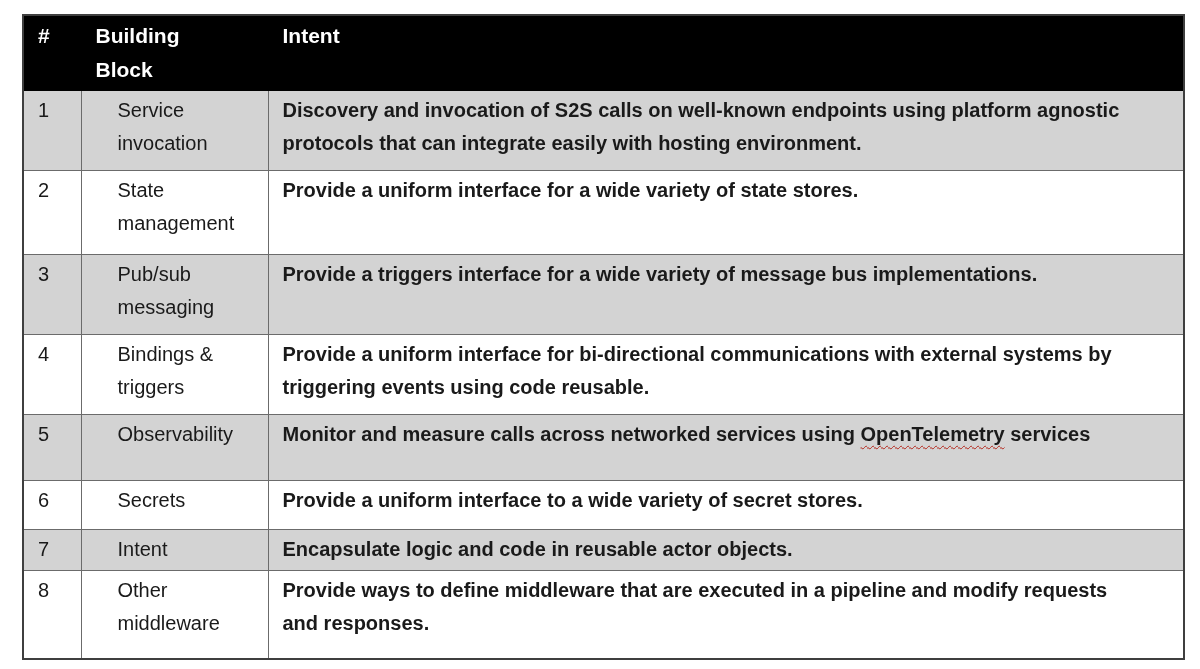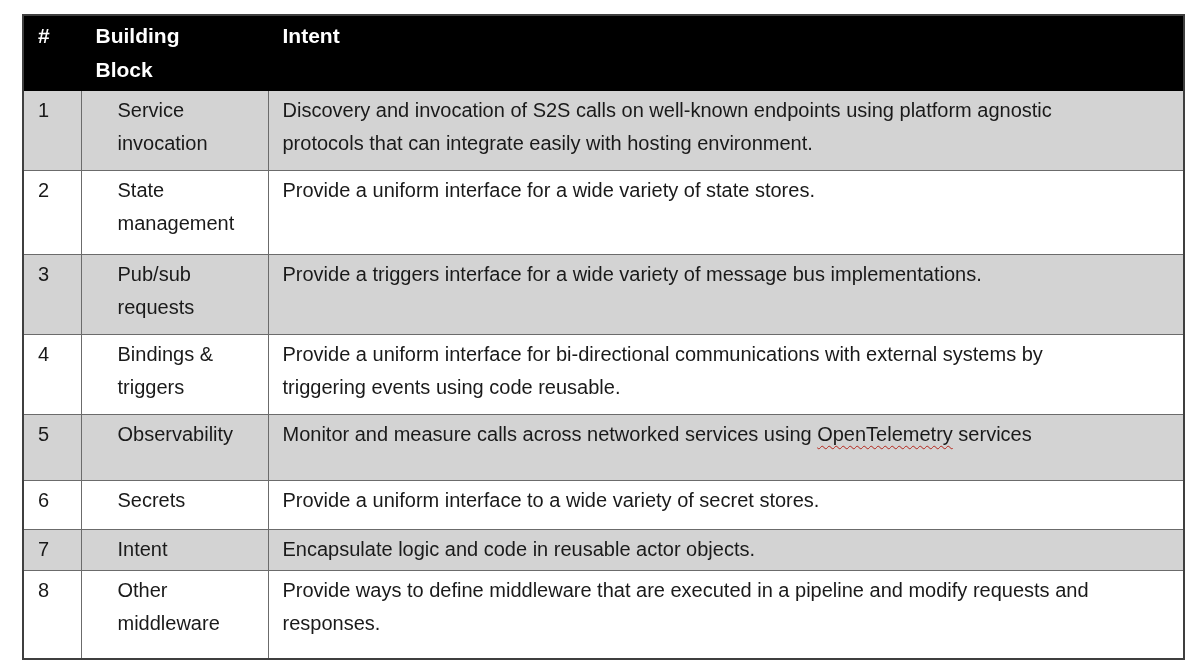--- a/index.html
+++ b/index.html
@@ -59,21 +59,21 @@
   tbody tr:nth-child(2) { height: 84px; }
   tbody tr:nth-child(3) { height: 80px; }
   tbody tr:nth-child(4) { height: 80px; }
   tbody tr:nth-child(5) { height: 66px; }
   tbody tr:nth-child(6) { height: 49px; }
   tbody tr:nth-child(7) { height: 41px; }
   tbody tr:nth-child(8) { height: 88px; }
 
   td.num    { padding-right: 4px; }
   td.block  { padding-right: 28px; padding-left: 36px; }  
-  td.intent { padding-right: 62px; }  
+  td.intent { padding-right: 62px; font-weight: bold; }  
 
   .squiggle {
     text-decoration-line: underline;
     text-decoration-style: wavy;
     text-decoration-color: var(--spellcheck-underline, #b3251a);
     text-decoration-thickness: 1px;
     text-underline-offset: 4px;
   }
 </style>
 </head>
@@ -99,21 +99,21 @@
         <td class="block">Service invocation</td>
         <td class="intent">Discovery and invocation of S2S calls on well-known endpoints using platform agnostic protocols that can integrate easily with hosting environment.</td>
       </tr>
       <tr>
         <td class="num">2</td>
         <td class="block">State management</td>
         <td class="intent">Provide a uniform interface for a wide variety of state stores.</td>
       </tr>
       <tr>
         <td class="num">3</td>
-        <td class="block">Pub/sub requests</td>
+        <td class="block">Pub/sub messaging</td>
         <td class="intent">Provide a triggers interface for a wide variety of message bus implementations.</td>
       </tr>
       <tr>
         <td class="num">4</td>
         <td class="block">Bindings &amp; triggers</td>
         <td class="intent">Provide a uniform interface for bi-directional communications with external systems by triggering events using code reusable.</td>
       </tr>
       <tr>
         <td class="num">5</td>
         <td class="block">Observability</td>

